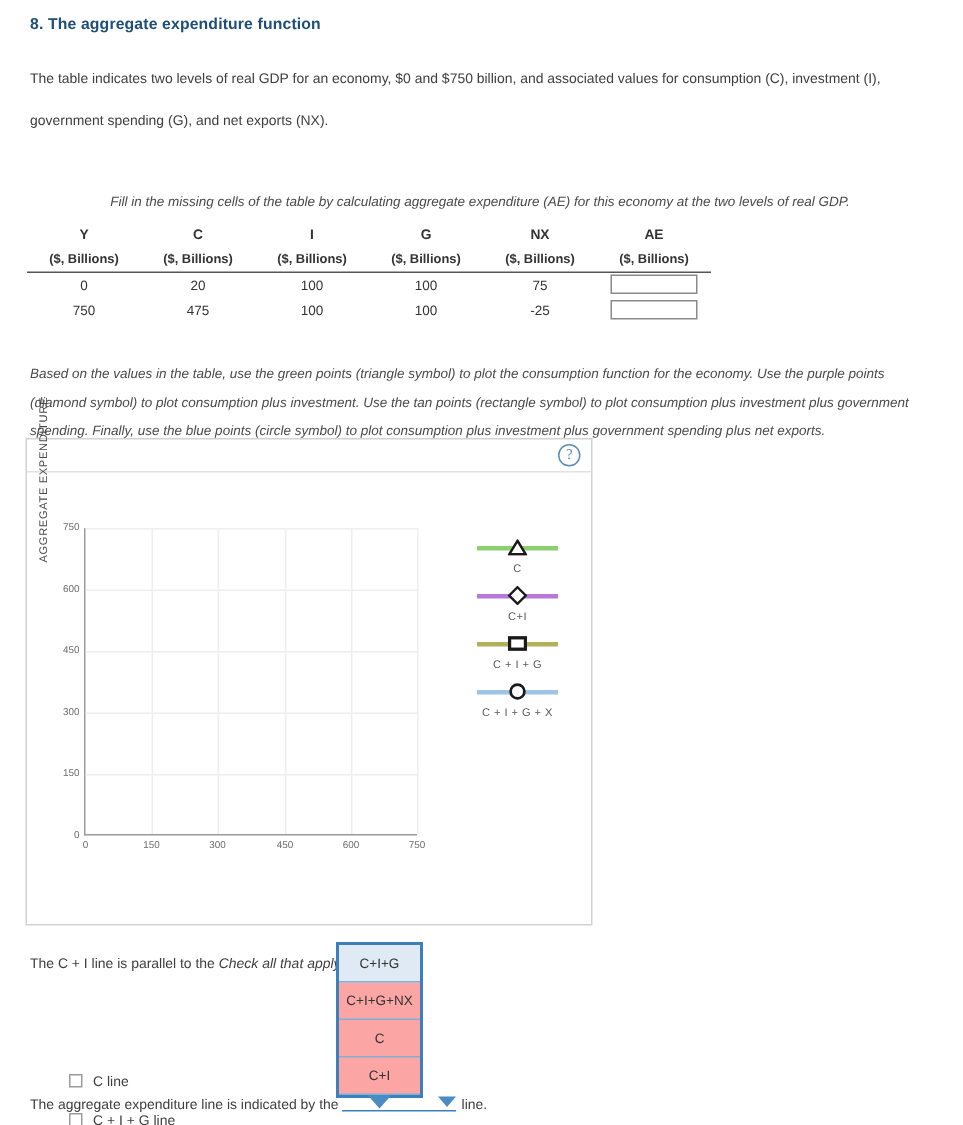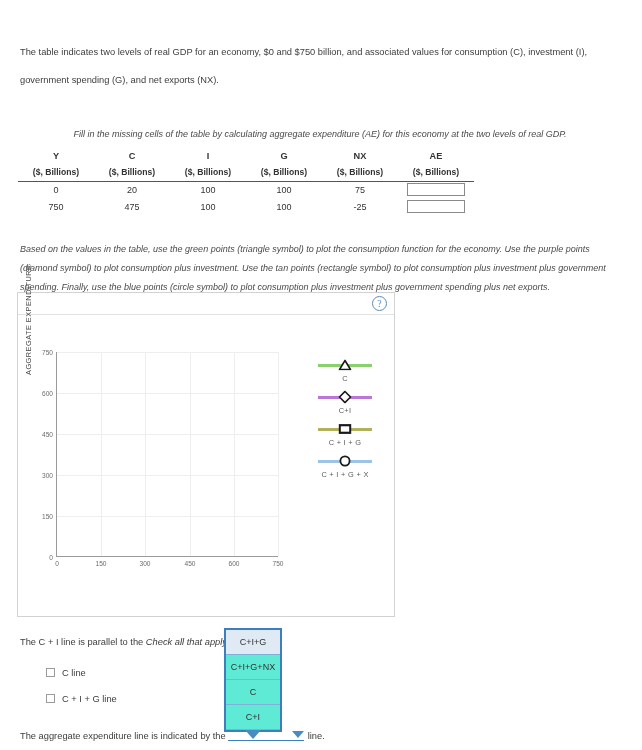--- a/index.html
+++ b/index.html
@@ -122,21 +122,21 @@
   }
 
   
   .q1 {
     position: absolute; left: 20px; top: 637px;
     font-size: 9.3px; color: #3d3d3d; white-space: nowrap;
   }
   .q1 em { font-style: italic; }
   .cb-row {
     position: absolute; left: 46px;
-    font-size: 9.3px; color: #3d3d3d;
+    font-size: 9.3px; color: #3d3d3d; margin-top: 48px;
   }
   .cb-row.r1 { top: 668px; }
   .cb-row.r2 { top: 694px; }
   .cb {
     display: inline-block; width: 9px; height: 9px;
     border: 1px solid #9b9b9b; background: #fff;
     vertical-align: -1px; margin-right: 7px;
   }
   .q2 {
     position: absolute; left: 20px; top: 729px;
@@ -150,21 +150,21 @@
   .sel-caret {
     display: inline-block; width: 0; height: 0;
     border-left: 6px solid transparent; border-right: 6px solid transparent;
     border-top: 7px solid #4a8bc4; vertical-align: 1px; margin: 0 4px 0 -14px;
   }
 
   
   .dd {
     position: absolute; left: 224px; top: 628px;
     width: 58px; z-index: 20;
-    border: 2px solid #3d7ebd; background: #5eead4;
+    border: 2px solid #3d7ebd; background: #fca5a5;
   }
   .dd-opt {
     height: 25px; line-height: 25px; text-align: center;
     font-size: 9px; color: #333;
     border-bottom: 1px solid #7fb0d8;
   }
   .dd-opt:last-child { border-bottom: none; }
   .dd-opt.sel { background: #dfeaf4; }
   .dd-tail {
     position: absolute; left: 50%; top: 100%;
@@ -172,20 +172,21 @@
     width: 0; height: 0;
     border-left: 8px solid transparent; border-right: 8px solid transparent;
     border-top: 9px solid #4a8bc4;
   }
 </style>
 </head>
 <body>
 
 <div class="page">
 
+  <div class="q-title">8. The aggregate expenditure function</div>
 
   <div class="intro">The table indicates two levels of real GDP for an economy, $0 and $750 billion, and associated values for consumption (C), investment (I), government spending (G), and net exports (NX).</div>
 
   <div class="instr-a">Fill in the missing cells of the table by calculating aggregate expenditure (AE) for this economy at the two levels of real GDP.</div>
 
   <table class="tbl">
     <tbody>
         <tr>
       <th class="h1">Y</th>
       <th class="h1">C</th>

